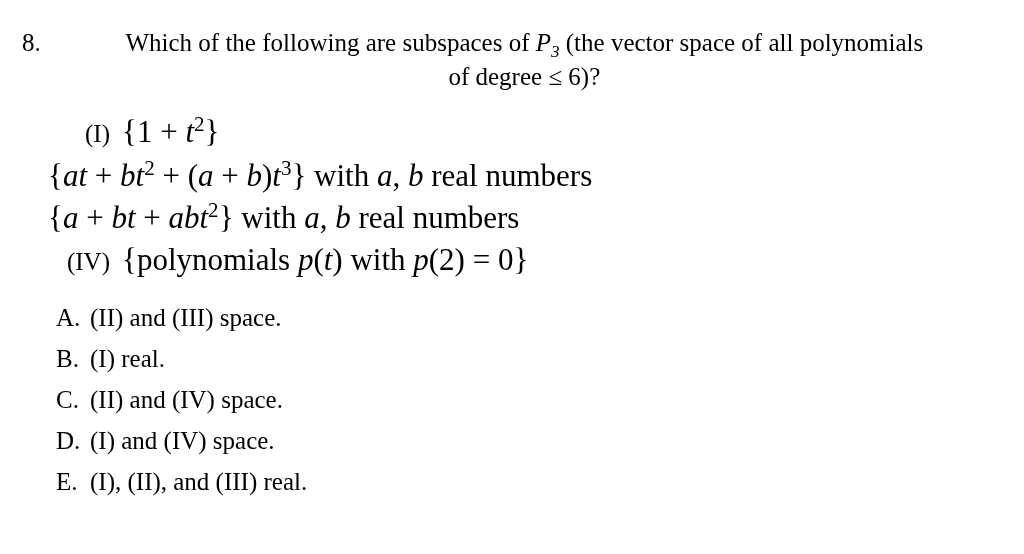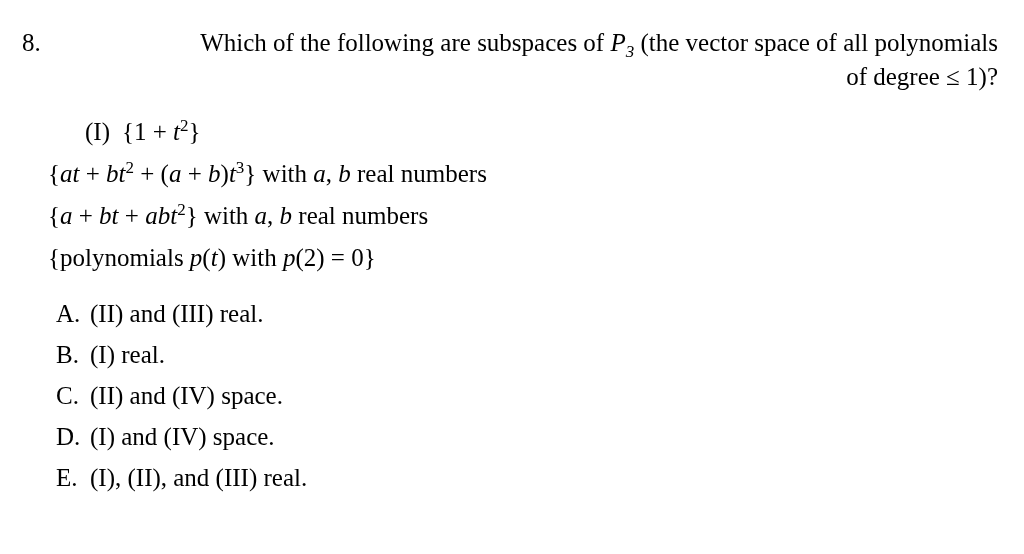--- a/index.html
+++ b/index.html
@@ -31,21 +31,21 @@
     flex: 0 0 auto;
     font-size: 25px;
     line-height: 34px;
     padding-right: 10px;
     white-space: nowrap;
   }
   .q-text {
     flex: 1 1 auto;
     font-size: 25px;
     line-height: 34px;
-    text-align: right;
+    text-align: center;
   }
   .mathvar {
     font-family: "Liberation Serif", serif;
     font-style: italic;
   }
   .cal {
     font-family: "Liberation Serif", serif;
     font-style: italic;
   }
   sup {
@@ -71,21 +71,21 @@
   .roman-label {
     flex: 0 0 62px;
     text-align: right;
     font-size: 25px;
     line-height: 32px;
     padding-right: 12px;
     white-space: nowrap;
   }
   .roman-body {
     flex: 1 1 auto;
-    font-size: 25px;
+    font-size: 31px;
     line-height: 32px;
   }
   
   .choices {
     margin: 24px 0 0 0;
     padding: 0 0 0 56px;
   }
   .choice-row {
     display: flex;
     align-items: baseline;
@@ -106,21 +106,21 @@
 </style>
 </head>
 <body>
 
 <div class="page">
 
   <div class="question">
     <div class="q-number">8.</div>
     <div class="q-text">
       <span>Which of the following are subspaces of </span><span class="cal"><span>P</span><sub>3</sub></span><span> (the vector space of all polynomials</span><br>
-      <span>of degree ≤ 1)?</span>
+      <span>of degree ≤ 6)?</span>
     </div>
   </div>
 
   <div class="roman-list">
 
     <div class="roman-row">
       <div class="roman-label">(I)</div>
       <div class="roman-body">
         <span class="nowrap">{1 + <span class="mathvar">t</span><sup>2</sup>}</span>
       </div>
@@ -134,32 +134,33 @@
     </div>
 
     <div class="roman-row">
       <div class="roman-body">
         <span class="nowrap">{<span class="mathvar">a</span> + <span class="mathvar">bt</span> + <span class="mathvar">abt</span><sup>2</sup>}</span>
         with <span class="mathvar">a</span>, <span class="mathvar">b</span> real numbers
       </div>
     </div>
 
     <div class="roman-row">
+      <div class="roman-label">(IV)</div>
       <div class="roman-body">
         <span class="nowrap">{polynomials <span class="mathvar">p</span>(<span class="mathvar">t</span>) with <span class="mathvar">p</span>(2) = 0}</span>
       </div>
     </div>
 
   </div>
 
   <div class="choices">
 
     <div class="choice-row">
       <div class="choice-label">A.</div>
-      <div class="choice-body">(II) and (III) real.</div>
+      <div class="choice-body">(II) and (III) space.</div>
     </div>
 
     <div class="choice-row">
       <div class="choice-label">B.</div>
       <div class="choice-body">(I) real.</div>
     </div>
 
     <div class="choice-row">
       <div class="choice-label">C.</div>
       <div class="choice-body">(II) and (IV) space.</div>

